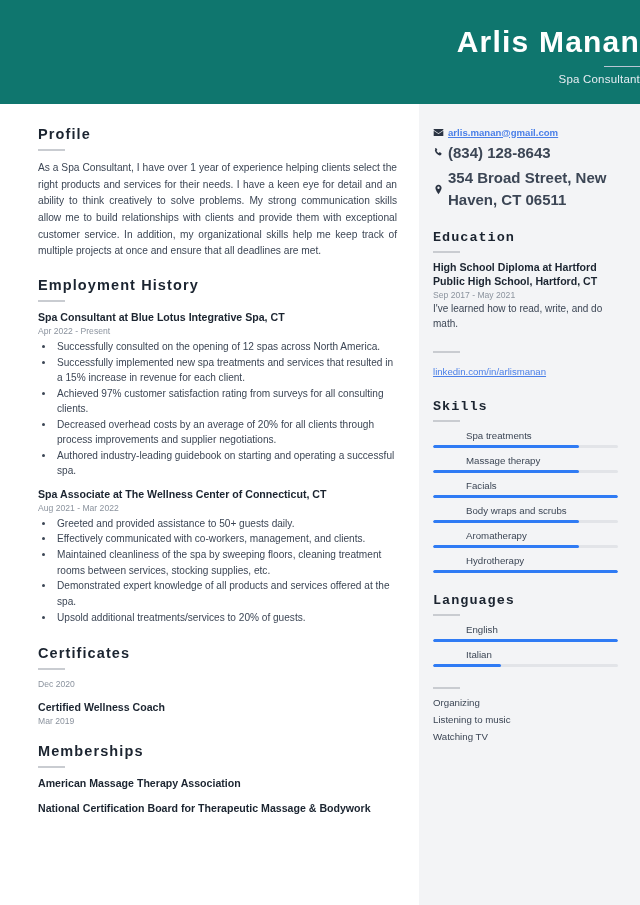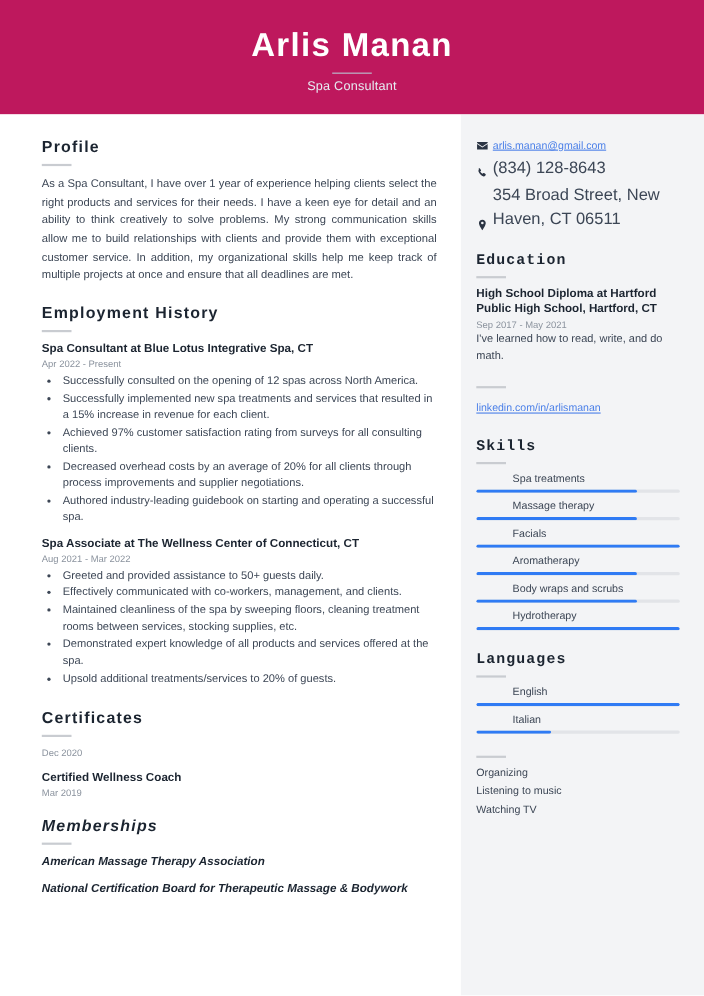--- a/index.html
+++ b/index.html
@@ -14,25 +14,25 @@
 
   .page {
     position: relative;
     width: 640px;
     height: 905px;
     background: #ffffff;
   }
 
   
   .header {
-    background: #be185d;
+    background: #0f766e;
     height: 104px;
     display: flex;
     flex-direction: column;
-    align-items: center;
+    align-items: flex-end;
     justify-content: center;
     padding-top: 6px;
   }
   .header-name {
     color: #ffffff;
     font-size: 30px;
     font-weight: bold;
     letter-spacing: 1.2px;
     line-height: 1.15;
   }
@@ -121,22 +121,23 @@
   }
 
   .cert-entry { margin-bottom: 12px; }
   .memb-entry { margin-bottom: 11px; }
   .memb-entry .entry-title { font-size: 10.6px; }
 
   
   .contact-list { margin-bottom: 20px; }
   .contact-row {
     display: flex;
-    align-items: flex-end;
+    align-items: center;
     margin-bottom: 3.5px;
+    font-weight: bold;
   }
   .contact-icon {
     width: 15px;
     min-width: 15px;
     padding-top: 1px;
     color: #2b3443;
     display: flex;
     justify-content: flex-start;
   }
   .contact-icon svg { display: block; }
@@ -237,21 +238,21 @@
 
         <div class="cert-entry">
           <div class="entry-date">Dec 2020</div>
         </div>
         <div class="cert-entry">
           <div class="entry-title">Certified Wellness Coach</div>
           <div class="entry-date">Mar 2019</div>
         </div>
       </div>
 
-      <div class="sec" style="margin-top:8px;font-style:italic;">
+      <div class="sec" style="margin-top:8px;">
         <div class="sec-head">Memberships</div>
         <div class="sec-rule"></div>
 
         <div class="memb-entry">
           <div class="entry-title">American Massage Therapy Association</div>
         </div>
         <div class="memb-entry">
           <div class="entry-title">National Certification Board for Therapeutic Massage &amp; Bodywork</div>
         </div>
       </div>
@@ -322,27 +323,27 @@
             <div class="bar-fill" style="width: 79%;"></div>
           </div>
         </div>
         <div class="bar-item">
           <div class="bar-label">Facials</div>
           <div class="bar-track">
             <div class="bar-fill" style="width: 100%;"></div>
           </div>
         </div>
         <div class="bar-item">
+          <div class="bar-label">Body wraps and scrubs</div>
+          <div class="bar-track">
+            <div class="bar-fill" style="width: 79%;"></div>
+          </div>
+        </div>
+        <div class="bar-item">
           <div class="bar-label">Aromatherapy</div>
-          <div class="bar-track">
-            <div class="bar-fill" style="width: 79%;"></div>
-          </div>
-        </div>
-        <div class="bar-item">
-          <div class="bar-label">Body wraps and scrubs</div>
           <div class="bar-track">
             <div class="bar-fill" style="width: 79%;"></div>
           </div>
         </div>
         <div class="bar-item">
           <div class="bar-label">Hydrotherapy</div>
           <div class="bar-track">
             <div class="bar-fill" style="width: 100%;"></div>
           </div>
         </div>

